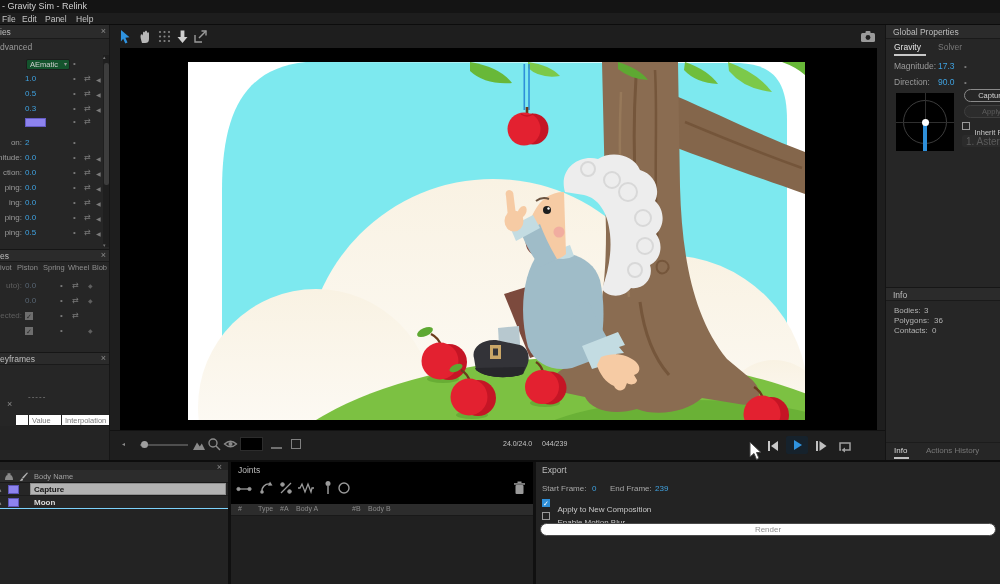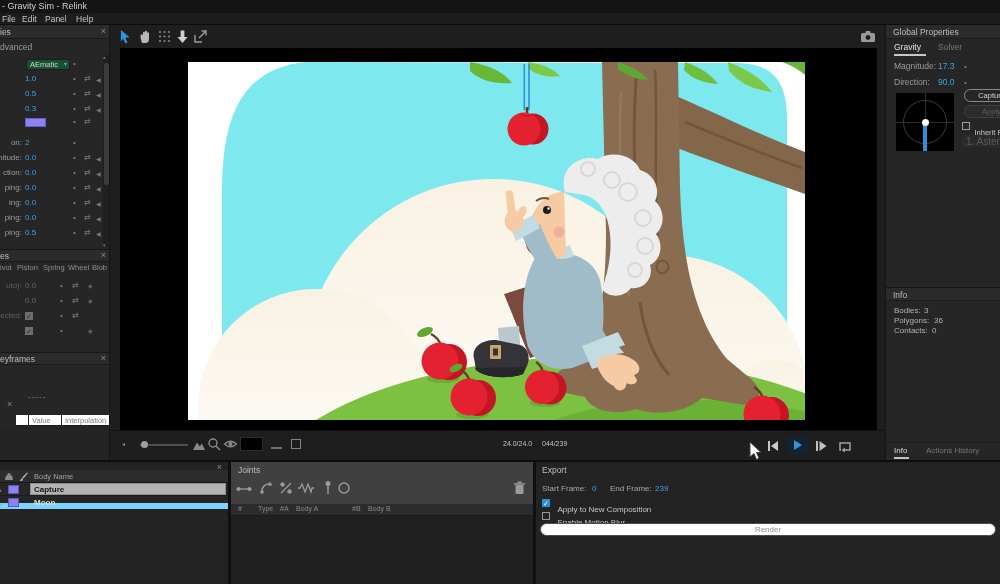--- a/index.html
+++ b/index.html
@@ -514,31 +514,31 @@
         <span class="txt" style="position:absolute;left:34px;top:2px;font-size:7.5px;color:#a0a0a0">Body Name</span>
       </div>
 
       <div class="abs" style="left:0;top:21px;width:228px;height:13px;background:#262626;border-bottom:1px solid #1c1c1c">
         <span class="txt" style="position:absolute;left:-4px;top:2px;font-size:8px;color:#999">A</span>
         <span class="abs" style="left:8px;top:2px;width:11px;height:9px;background:#8d83ee;border:1px solid #5d55b8"></span>
         <div class="abs" style="left:30px;top:0;right:2px;height:12px;background:#b3b3b3;border:1px solid #8f8f8f"></div>
         <span class="txt" style="position:absolute;left:34px;top:2px;font-size:8px;font-weight:bold;color:#161616">Capture</span>
       </div>
 
-      <div class="abs" style="left:0;top:34px;width:268px;height:13px;background:#262626;border-bottom:6px solid #7dd3fc">
+      <div class="abs" style="left:0;top:34px;width:268px;height:13px;background:#262626;border-bottom:1px solid #7dd3fc">
         <span class="txt" style="position:absolute;left:-4px;top:2px;font-size:8px;color:#999">A</span>
         <span class="abs" style="left:8px;top:2px;width:11px;height:9px;background:#8d83ee;border:1px solid #5d55b8"></span>
         <span class="txt" style="position:absolute;left:34px;top:2px;font-size:8px;font-weight:bold;color:#dcdcdc">Moon</span>
       </div>
 
     </div>
 
     <div class="abs" style="left:228px;top:0;width:3px;height:124px;background:#101010"></div>
 
-    <div class="abs panel" style="left:231px;top:0;width:354px;height:122px;background:#404040">
+    <div class="abs panel" style="left:231px;top:0;width:354px;height:122px;background:#000000">
       <span class="txt hdr" style="position:absolute;left:7px;top:3px">Joints</span>
       <span class="close-x" style="position:absolute;right:7px;top:3px">×</span>
 
       <span class="abs" style="left:5px;top:21px">
         <svg width="16" height="12" viewBox="0 0 16 12" stroke="#9a9a9a" fill="#9a9a9a">
             <line x1="3" y1="6" x2="13" y2="6" stroke-width="1.3"></line>
             <circle cx="2.5" cy="6" r="1.6"></circle>
             <circle cx="13.5" cy="6" r="1.6"></circle>
           </svg>
       </span>

